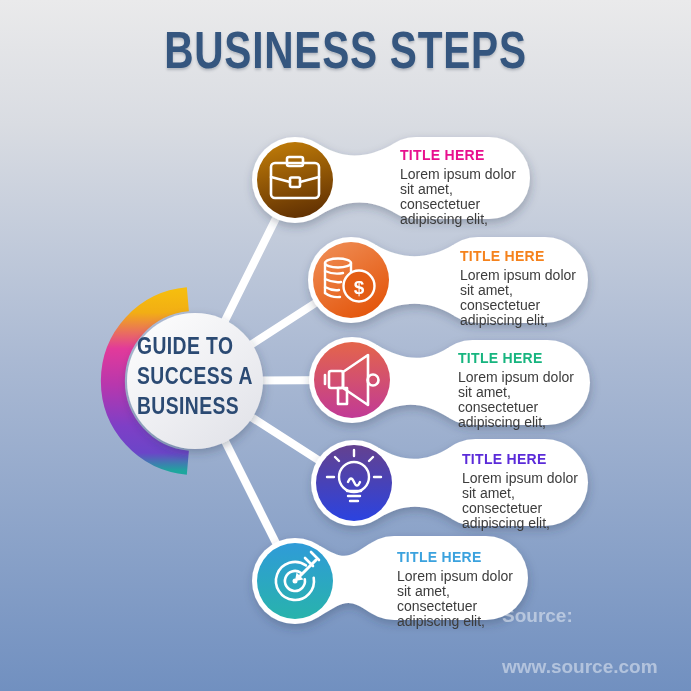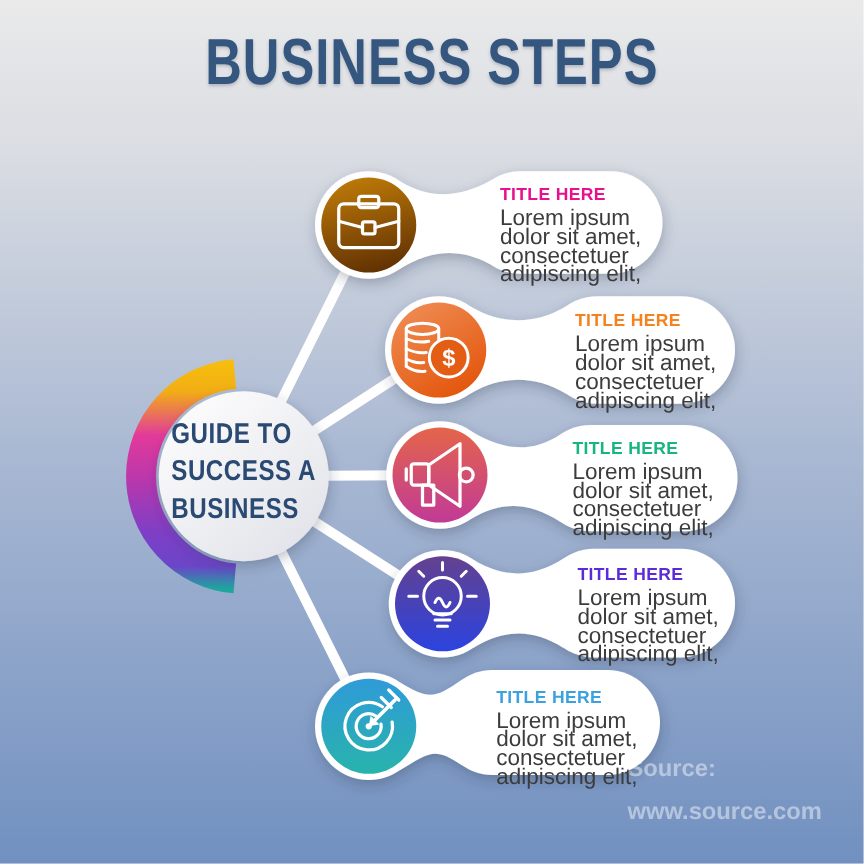--- a/index.html
+++ b/index.html
@@ -25,21 +25,21 @@
   .center-text{
     left:137px;top:331px;
     font-size:23px;font-weight:bold;line-height:30px;
     color:#2b4a73;transform:scaleX(0.84);transform-origin:left top;
     white-space:nowrap;letter-spacing:0.5px;
   }
   .item-title{
     font-size:14px;font-weight:bold;letter-spacing:0.3px;white-space:nowrap;
   }
   .item-body{
-    width:130px;font-size:18px;line-height:15px;color:#3c3c3c;
+    width:130px;font-size:14px;line-height:15px;color:#3c3c3c;
   }
   .source{
     left:502px;
     font-size:19px;font-weight:bold;line-height:23px;
     color:rgba(255,255,255,0.45);white-space:nowrap;
   }
   svg{display:block;}
 </style>
 </head>
 <body>
@@ -186,15 +186,15 @@
   <div class="abs item-title" style="left: 458px; top: 350px; color: rgb(23, 181, 127);">TITLE HERE</div>
   <div class="abs item-body" style="left:458px;top:370px">Lorem ipsum dolor sit amet, consectetuer adipiscing elit,</div>
 
   <div class="abs item-title" style="left: 462px; top: 451px; color: rgb(91, 43, 217);">TITLE HERE</div>
   <div class="abs item-body" style="left:462px;top:471px">Lorem ipsum dolor sit amet, consectetuer adipiscing elit,</div>
 
   <div class="abs item-title" style="left: 397px; top: 549px; color: rgb(59, 162, 222);">TITLE HERE</div>
   <div class="abs item-body" style="left:397px;top:569px">Lorem ipsum dolor sit amet, consectetuer adipiscing elit,</div>
 
   <div class="abs source" style="top:604px">Source:</div>
-  <div class="abs source" style="top:638px">www.source.com</div>
+  <div class="abs source" style="top:655px">www.source.com</div>
 
 </div>
 
 </body></html>

